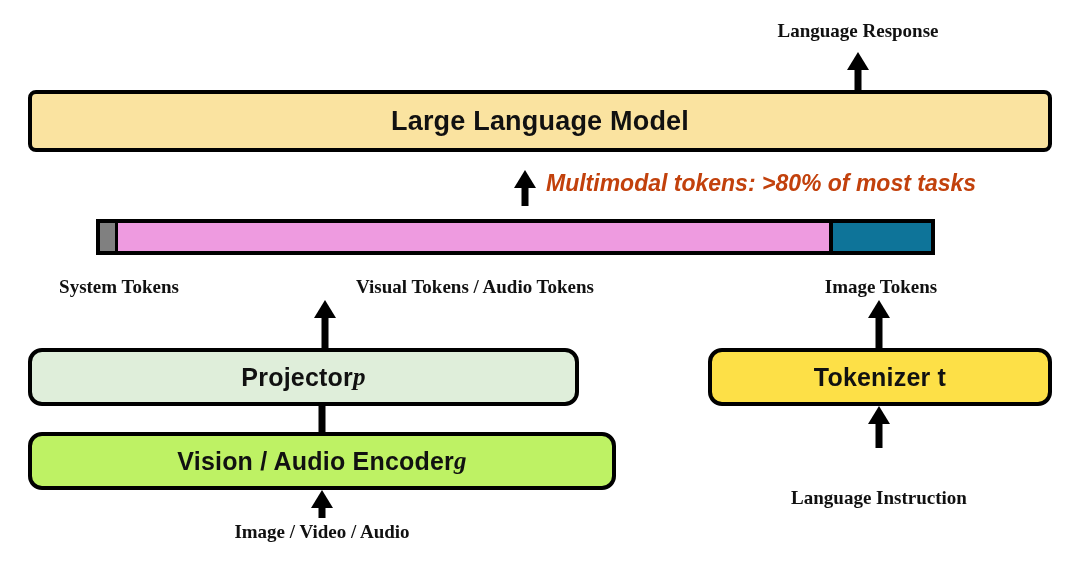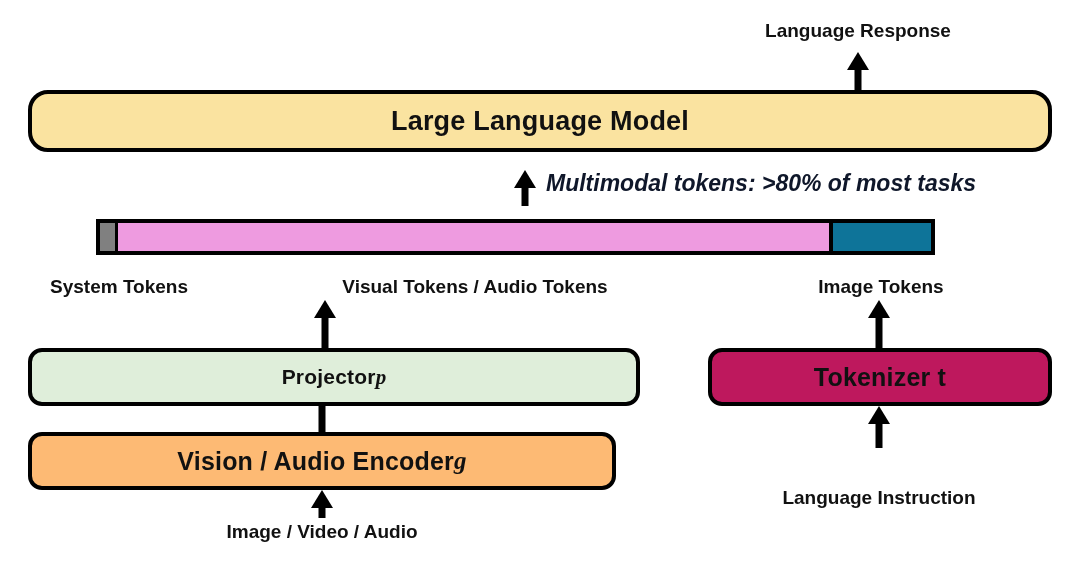--- a/index.html
+++ b/index.html
@@ -23,33 +23,33 @@
   }
   .block .label{display:inline-block;}
   .math{
     font-family:"Liberation Serif","DejaVu Serif",serif;
     font-style:italic;font-weight:bold;
   }
 
   
   #llm-box{
     left:28px;top:90px;width:1024px;height:62px;
-    background:#FAE3A0;font-size:27px;border-radius:20px;
+    background:#FAE3A0;font-size:27px;border-radius:8px;
   }
   #projector-box{
-    left:28px;top:348px;width:612px;height:58px;
-    background:#DFEEDA;font-size:21px;
+    left:28px;top:348px;width:551px;height:58px;
+    background:#DFEEDA;font-size:25px;
   }
   #encoder-box{
     left:28px;top:432px;width:588px;height:58px;
-    background:#fdba74;font-size:25px;
+    background:#bef264;font-size:25px;
   }
   #tokenizer-box{
     left:708px;top:348px;width:344px;height:58px;
-    background:#be185d;font-size:25px;
+    background:#fde047;font-size:25px;
   }
 
   
   #token-bar{
     position:absolute;left:96px;top:219px;width:839px;height:36px;
     box-sizing:border-box;
     border:4px solid #000000;
     display:flex;
     background:#000000;
   }
@@ -73,28 +73,28 @@
   }
 
   
   .cap{
     position:absolute;
     font-weight:bold;
     white-space:nowrap;
     font-size:19px;
     color:#111111;
   }
-  .cap.center{transform:translateX(-50%);}
+  .cap.center{transform:translateX(-50%);font-family:Liberation Serif, serif;}
 
   #annotation{
     position:absolute;
     left:546px;top:170px;
     font-size:23px;
     font-weight:bold;font-style:italic;
-    color:#0f172a;
+    color:#c2410c;
     white-space:nowrap;
   }
 </style>
 </head>
 <body>
 
 <div class="stage">
 
   <div class="cap center" style="left:858px;top:20px;">Language Response</div>
   <div class="arrow-up" style="left:858px;top:52px;height:38px;">

